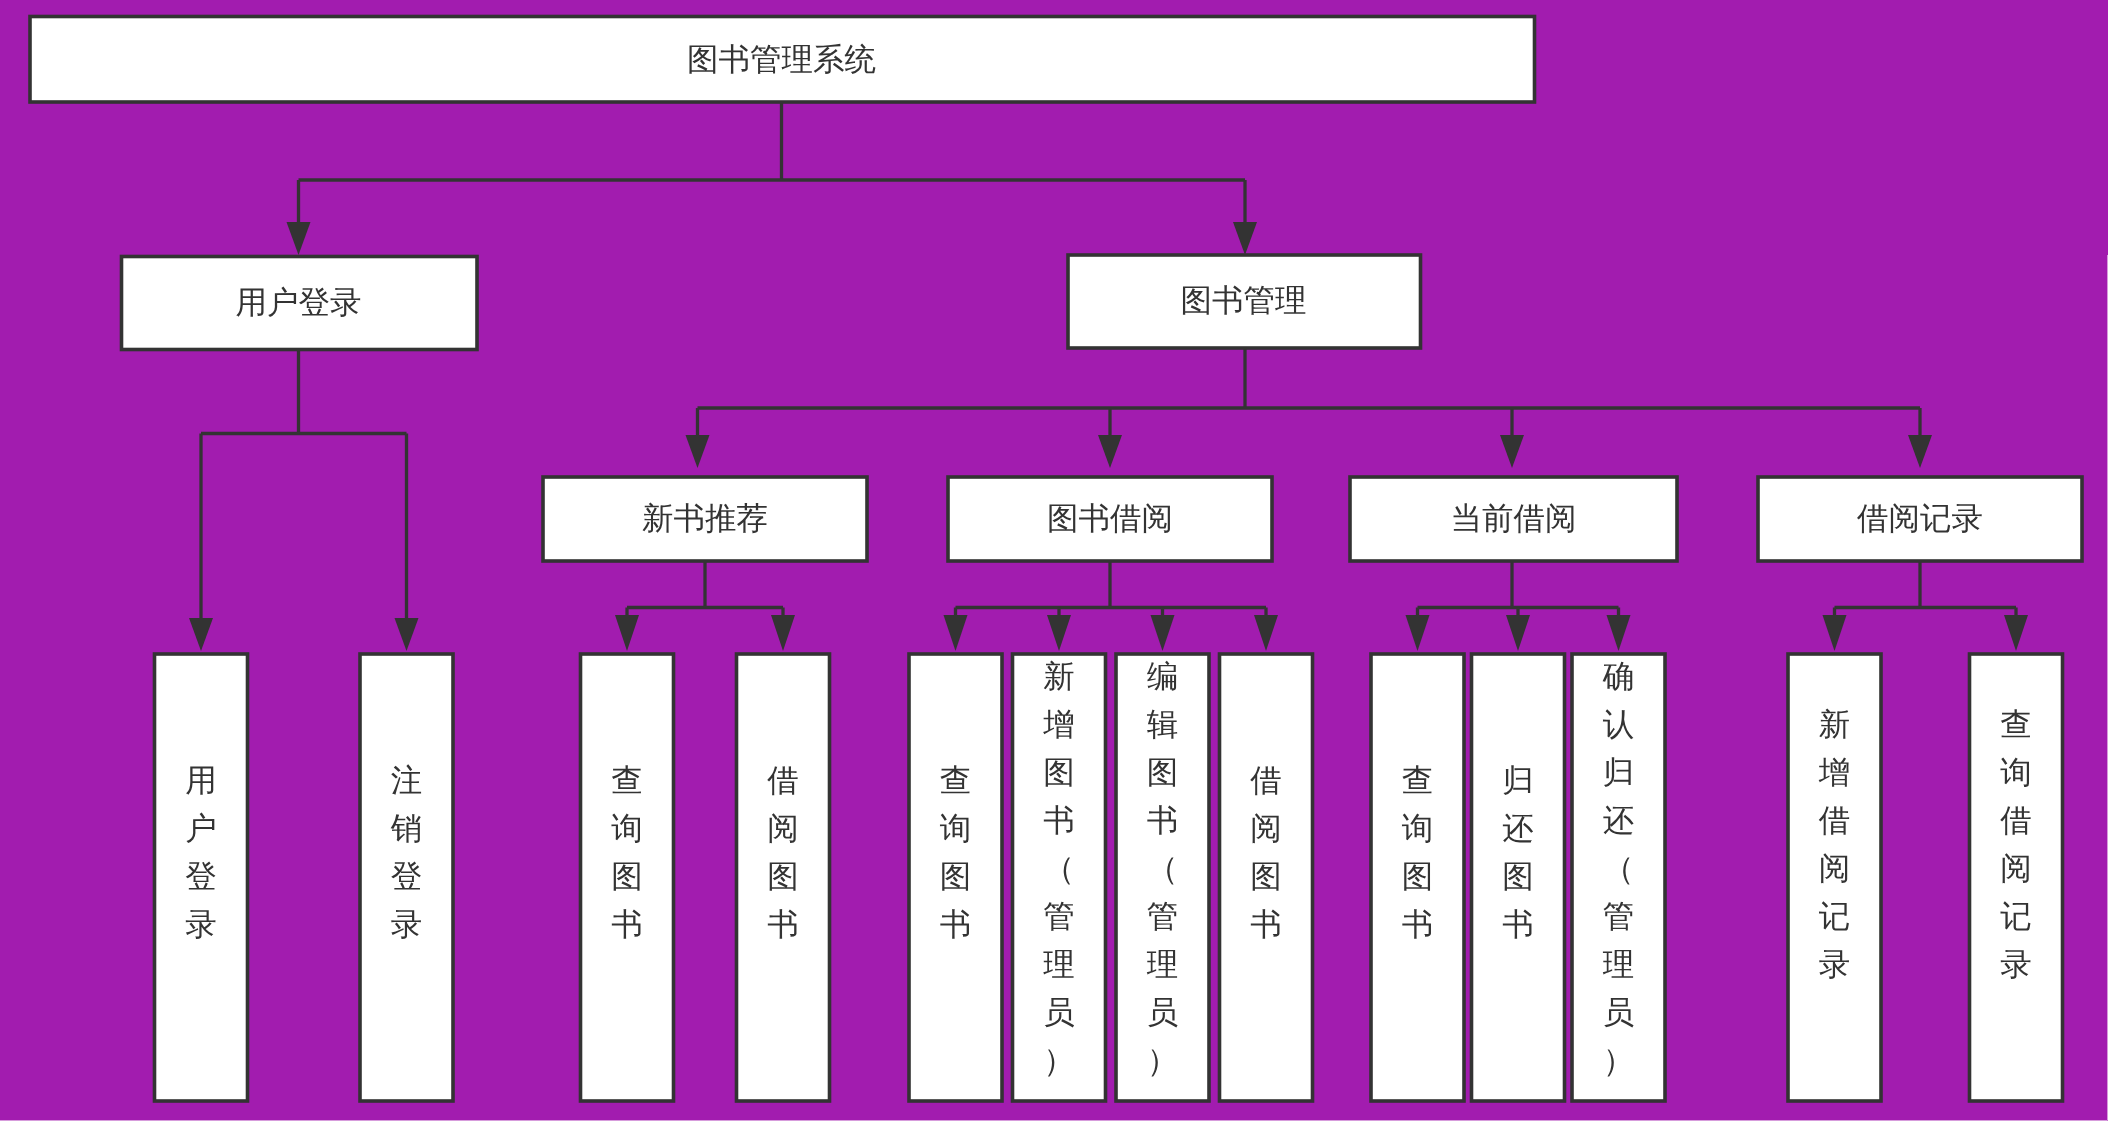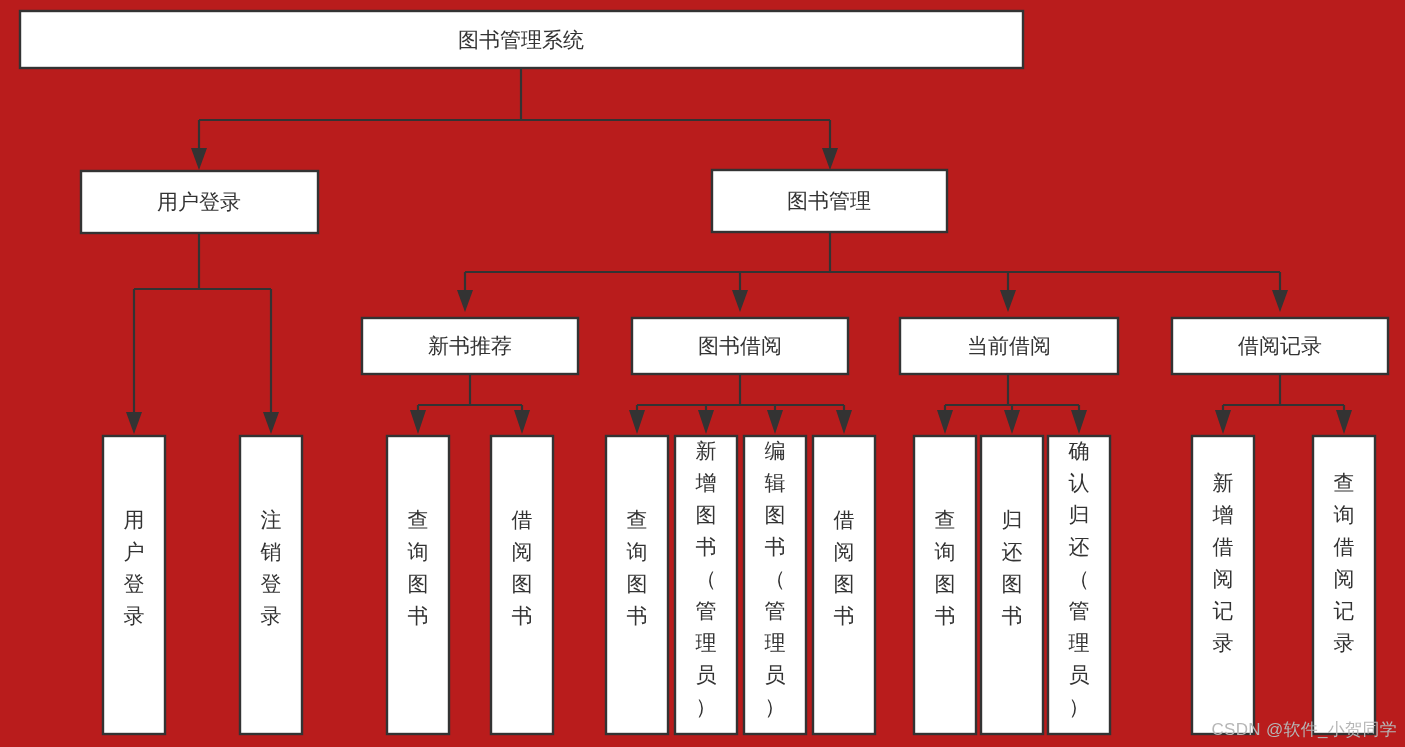--- a/index.html
+++ b/index.html
@@ -11,21 +11,21 @@
   body {
     width: 1405px;
     height: 747px;
     font-family: "Liberation Sans", "DejaVu Sans", sans-serif;
     overflow: hidden;
   }
   #diagram-root {
     position: relative;
     width: 1405px;
     height: 747px;
-    background: #b91c1c;
+    background: #a21caf;
   }
   svg#diagram-svg {
     position: absolute;
     left: 0;
     top: 0;
     width: 1405px;
     height: 747px;
     display: block;
   }
   .node-box {
@@ -247,15 +247,14 @@
       <text class="node-label-v" x="1223" y="490"><tspan x="1223" y="490">新</tspan><tspan x="1223" y="522">增</tspan><tspan x="1223" y="554">借</tspan><tspan x="1223" y="586">阅</tspan><tspan x="1223" y="618">记</tspan><tspan x="1223" y="650">录</tspan></text>
     </g>
 
     <g>
       <rect class="node-box" x="1313" y="436" width="62" height="298"></rect>
       <text class="node-label-v" x="1344" y="490"><tspan x="1344" y="490">查</tspan><tspan x="1344" y="522">询</tspan><tspan x="1344" y="554">借</tspan><tspan x="1344" y="586">阅</tspan><tspan x="1344" y="618">记</tspan><tspan x="1344" y="650">录</tspan></text>
     </g>
 
   </svg>
 
-  <div class="watermark">CSDN @软件_小贺同学</div>
 
 </div>
 
 </body></html>

